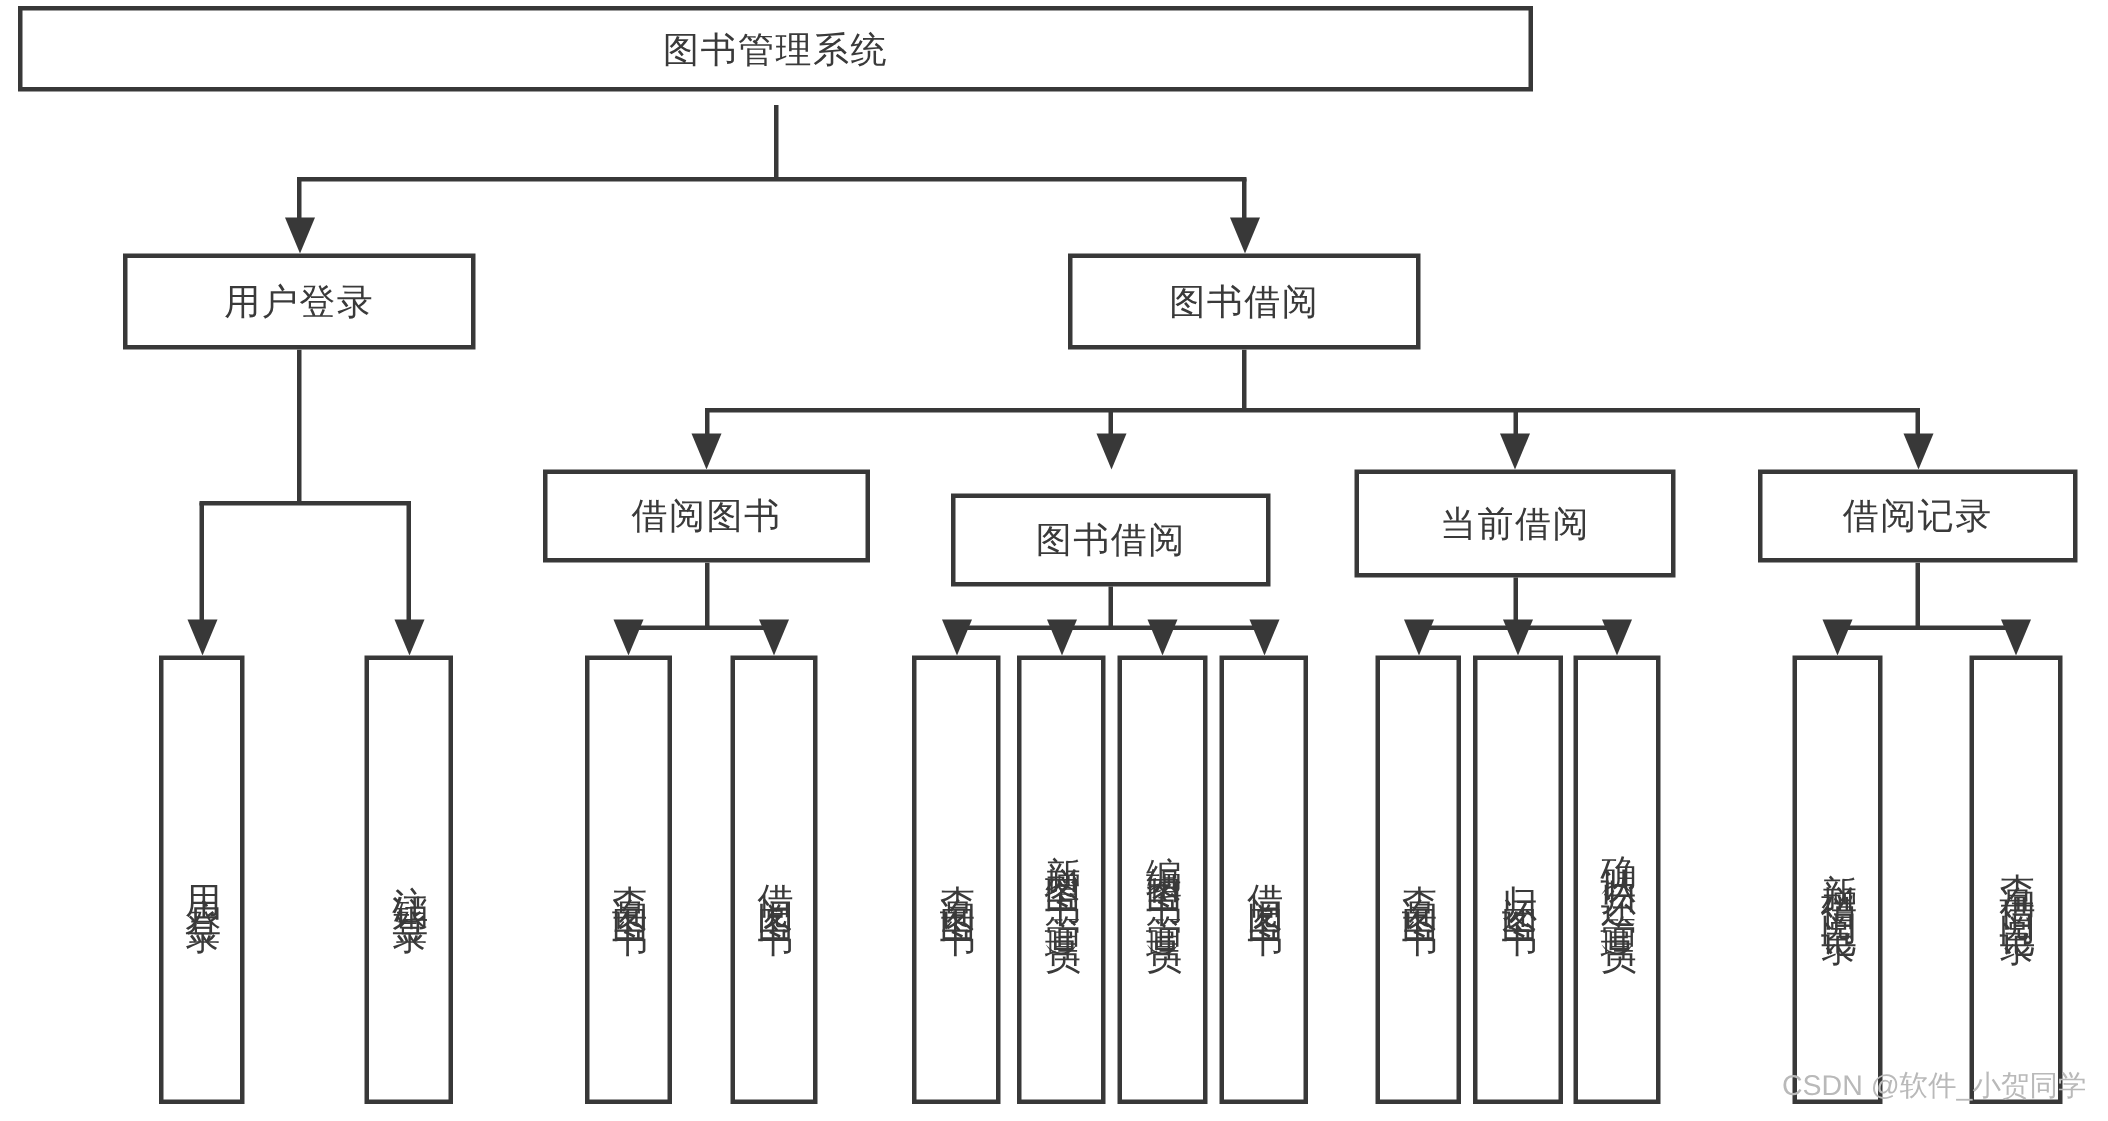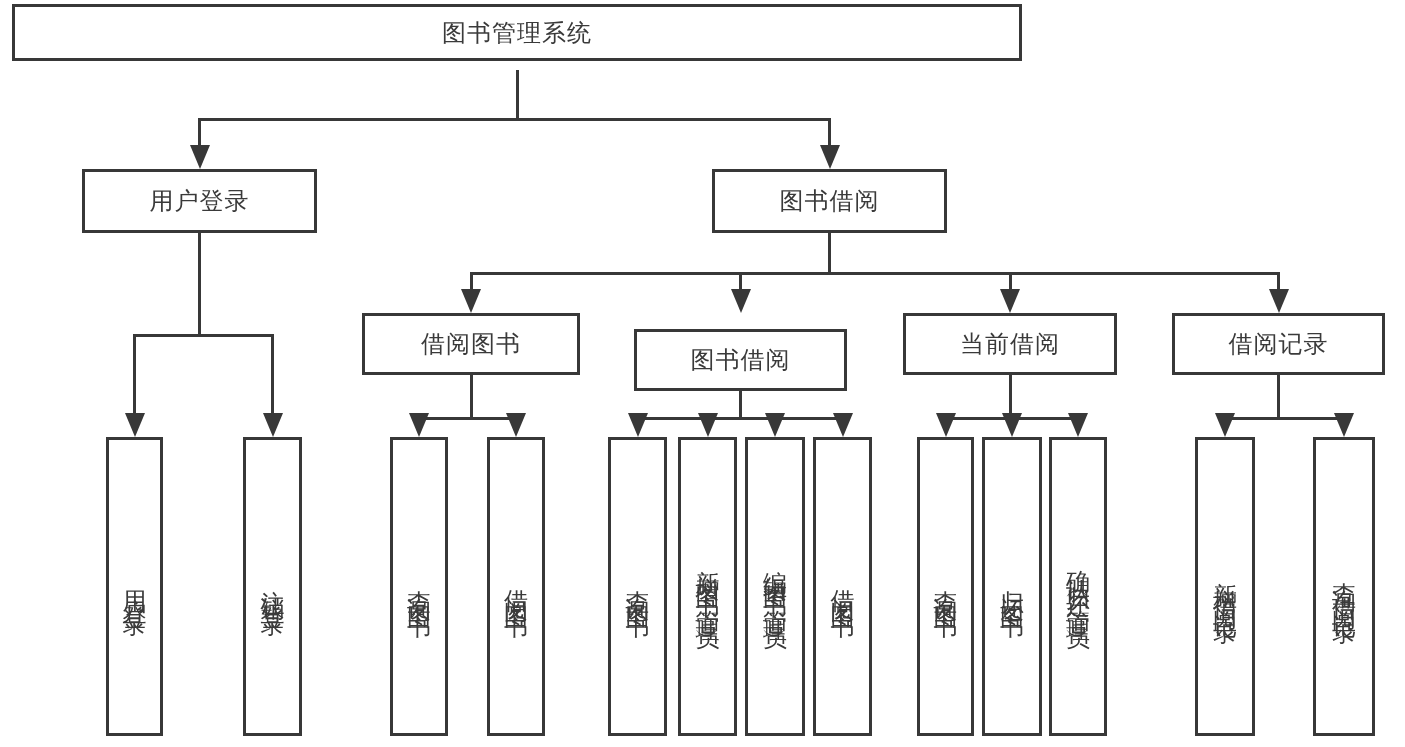--- a/index.html
+++ b/index.html
@@ -52,36 +52,37 @@
     font-size: 19px;
     color: var(--watermark, #b9b9b9);
     white-space: nowrap;
     z-index: 3;
   }
 </style>
 </head>
 <body>
 
 <div id="canvas">
+  <div class="watermark">CSDN @软件_小贺同学</div>
 <div class="node" style="left: 12px; top: 4px; width: 1010px; height: 57px;">
       <span class="node-label">图书管理系统</span>
     </div>
     <div class="node" style="left: 82px; top: 169px; width: 235px; height: 64px;">
       <span class="node-label">用户登录</span>
     </div>
     <div class="node" style="left: 712px; top: 169px; width: 235px; height: 64px;">
       <span class="node-label">图书借阅</span>
     </div>
     <div class="node" style="left: 362px; top: 313px; width: 218px; height: 62px;">
       <span class="node-label">借阅图书</span>
     </div>
     <div class="node" style="left: 634px; top: 313px; width: 213px; height: 62px; margin-top: 16px;">
       <span class="node-label">图书借阅</span>
     </div>
-    <div class="node" style="left: 903px; top: 313px; width: 214px; height: 62px;">
+    <div class="node" style="left: 903px; top: 313px; width: 214px; height: 72px;">
       <span class="node-label">当前借阅</span>
     </div>
     <div class="node" style="left: 1172px; top: 313px; width: 213px; height: 62px;">
       <span class="node-label">借阅记录</span>
     </div>
     <div class="node vertical" style="left: 106px; top: 437px; width: 57px; height: 299px;">
       <span class="node-label">用户登录</span>
     </div>
     <div class="node vertical" style="left: 243px; top: 437px; width: 59px; height: 299px;">
       <span class="node-label">注销登录</span>

